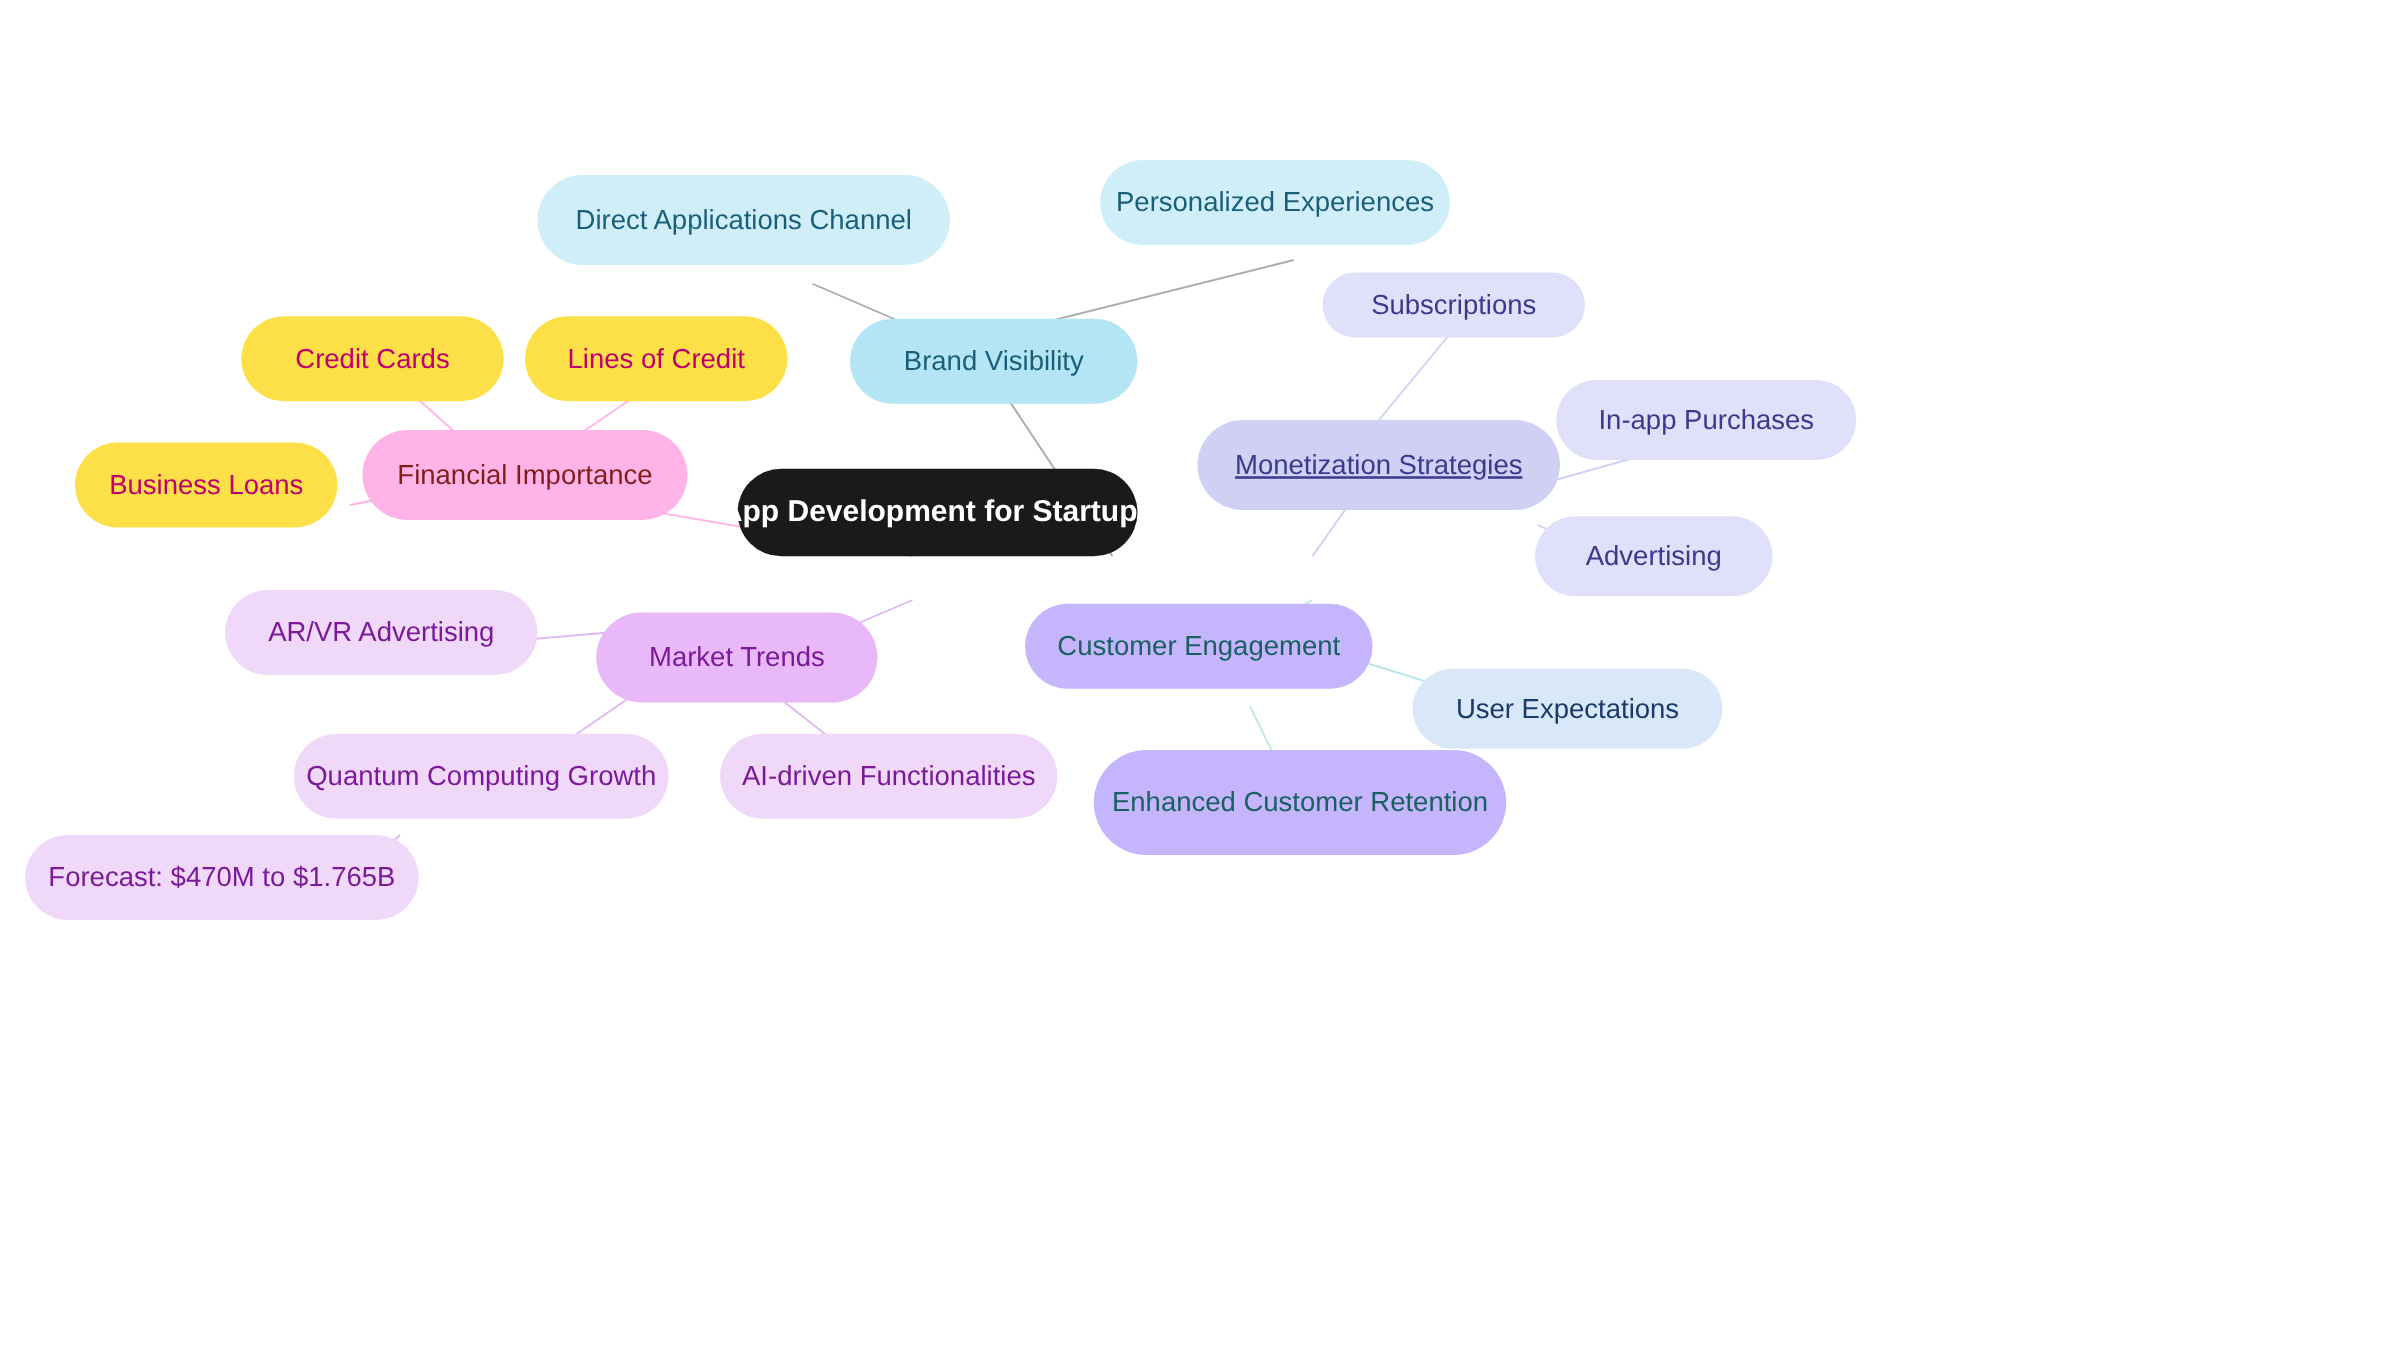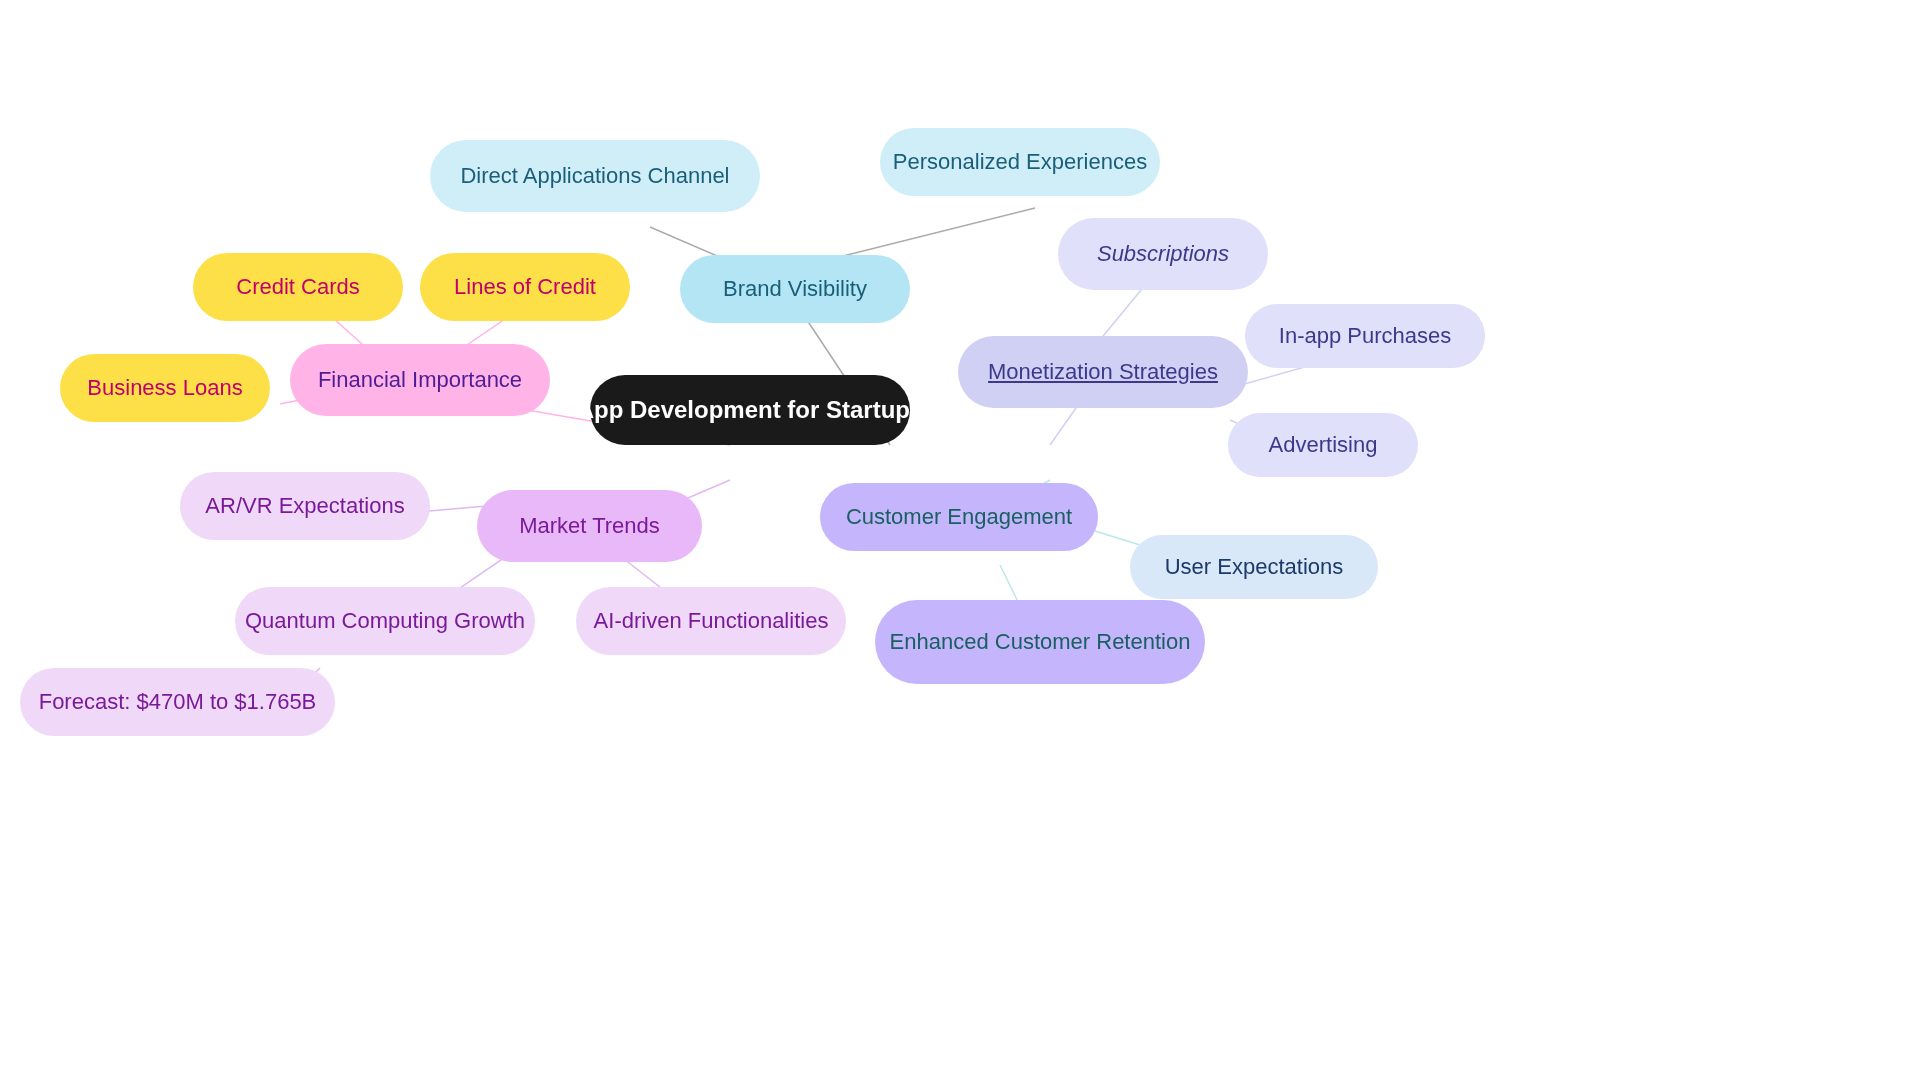--- a/index.html
+++ b/index.html
@@ -36,21 +36,21 @@
     .node-center {
       background: #1a1a1a;
       color: #ffffff;
       font-size: 24px;
       font-weight: 600;
       border-radius: 50px;
       padding: 22px 40px;
     }
     .node-pink {
       background: #ffb3e6;
-      color: #4c1d95;
+      color: #7f1d1d;
       border: none;
     }
     .node-pink-light {
       background: #fde047;
       color: #c0006e;
     }
     .node-blue {
       background: #b3e5f5;
       color: #1a5f7a;
     }
@@ -127,29 +127,29 @@
 <div class="node node-pink" style="left:290px; top:344px; width:260px; height:72px;">Financial Importance</div>
 
 <div class="node node-pink-light" style="left:193px; top:253px; width:210px; height:68px;">Credit Cards</div>
 
 <div class="node node-pink-light" style="left:420px; top:253px; width:210px; height:68px;">Lines of Credit</div>
 
 <div class="node node-pink-light" style="left:60px; top:354px; width:210px; height:68px;">Business Loans</div>
 
 <div class="node node-purple" style="left:958px; top:336px; width:290px; height:72px;text-decoration:underline;">Monetization Strategies</div>
 
-<div class="node node-purple-light" style="left:1058px; top:218px; width:210px; height:72px;font-style:italic;">Subscriptions</div>
+<div class="node node-purple-light" style="left:1058px; top:218px; width:210px; height:52px;">Subscriptions</div>
 
 <div class="node node-purple-light" style="left:1245px; top:304px; width:240px; height:64px;">In-app Purchases</div>
 
 <div class="node node-purple-light" style="left:1228px; top:413px; width:190px; height:64px;">Advertising</div>
 
 <div class="node node-pink" style="left:477px; top:490px; width:225px; height:72px; background:#e8b8f8; color:#7a1a9a;">Market Trends</div>
 
-<div class="node node-pink-light" style="left:180px; top:472px; width:250px; height:68px; background:#f0d8f8; color:#7a1a9a;">AR/VR Expectations</div>
+<div class="node node-pink-light" style="left:180px; top:472px; width:250px; height:68px; background:#f0d8f8; color:#7a1a9a;">AR/VR Advertising</div>
 
 <div class="node node-pink-light" style="left:235px; top:587px; width:300px; height:68px; background:#f0d8f8; color:#7a1a9a;">Quantum Computing Growth</div>
 
 <div class="node node-pink-light" style="left:576px; top:587px; width:270px; height:68px; background:#f0d8f8; color:#7a1a9a;">AI-driven Functionalities</div>
 
 <div class="node node-pink-light" style="left:20px; top:668px; width:315px; height:68px; background:#f0d8f8; color:#7a1a9a;">Forecast: $470M to $1.765B</div>
 
 <div class="node node-teal" style="left:820px; top:483px; width:278px; height:68px;">Customer Engagement</div>
 
 <div class="node node-purple-light" style="left:1130px; top:535px; width:248px; height:64px; background:#d8e8f8; color:#1a3a6a;">User Expectations</div>

